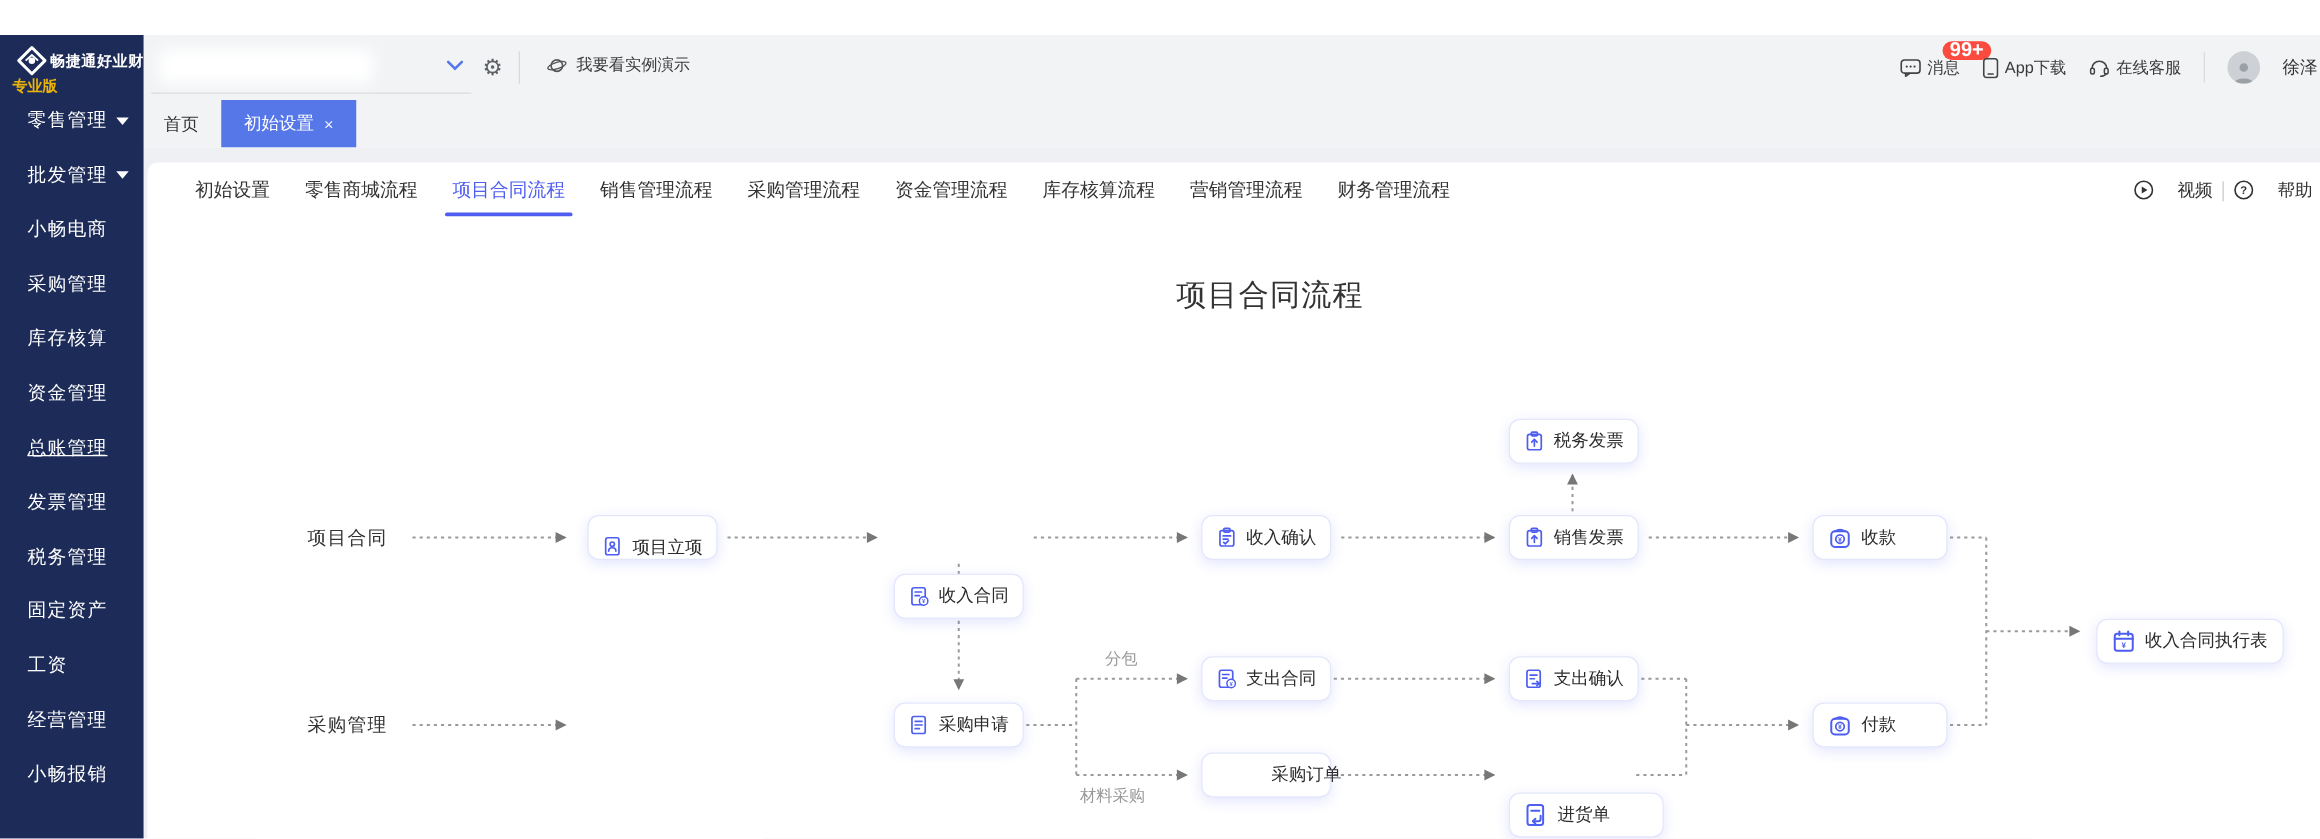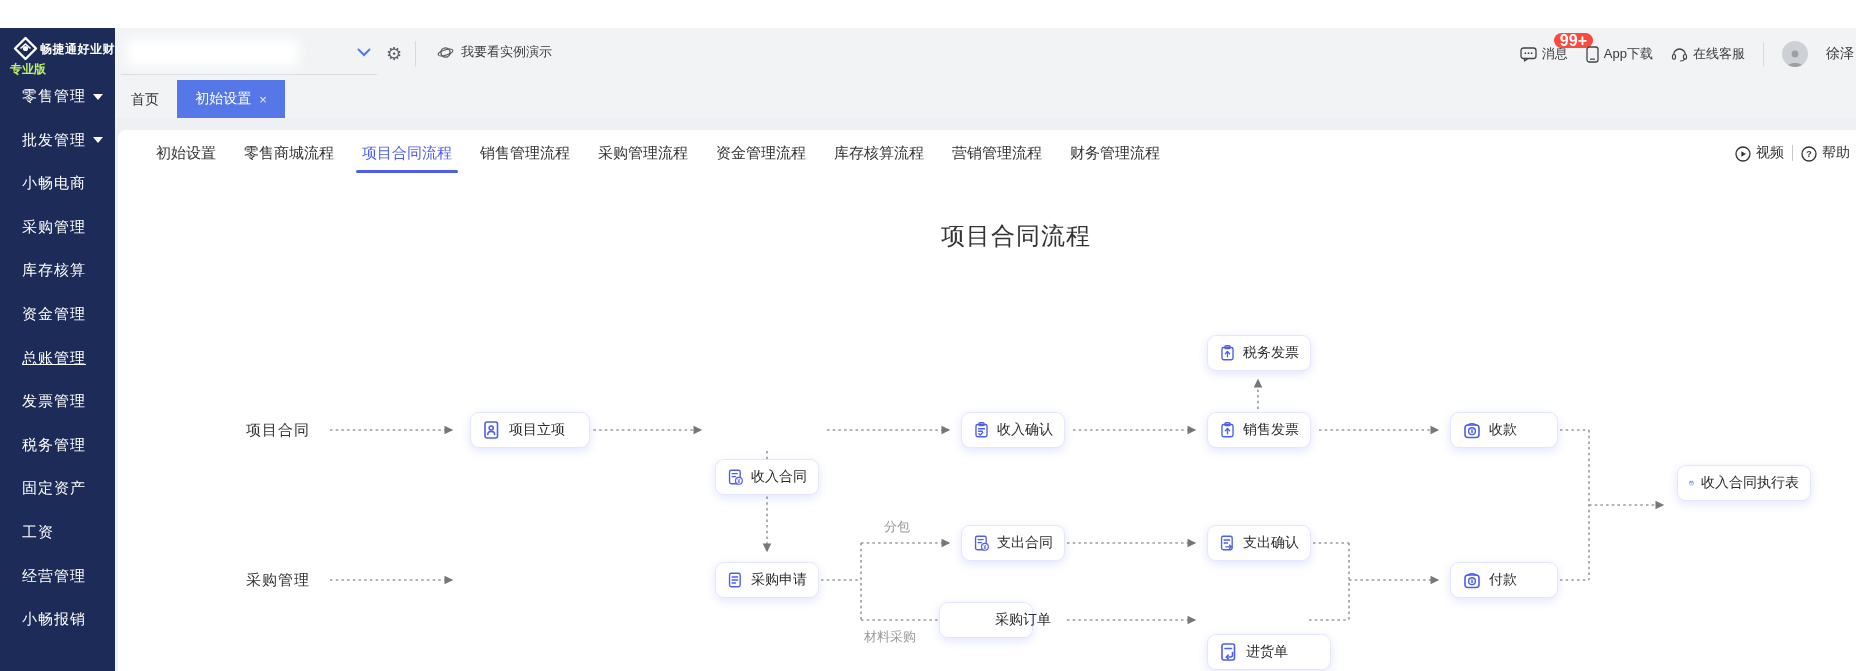--- a/index.html
+++ b/index.html
@@ -5,21 +5,21 @@
   html,body{margin:0;padding:0;background:#fff;}
   .page{position:relative;width:1856px;height:671px;background:#fff;overflow:hidden;
         font-family:"Liberation Sans","DejaVu Sans",sans-serif;-webkit-font-smoothing:antialiased;}
   
   .topstrip{position:absolute;left:0;top:0;width:1856px;height:28px;background:#ffffff;}
   
   .sidebar{position:absolute;left:0;top:28px;width:115px;height:643px;background:#1c2b58;}
   .logo-block{position:absolute;left:0;top:0;width:115px;height:52px;padding-left:36px;}
   .logo-mark{position:absolute;left:12px;top:7px;}
   .logo-title{position:absolute;left:40px;top:13px;color:#fff;font-size:12px;font-weight:700;white-space:nowrap;letter-spacing:.5px;}
-  .logo-sub{position:absolute;left:10px;top:33px;color:#bef264;font-size:12px;font-weight:700;}
+  .logo-sub{position:absolute;left:10px;top:33px;color:#eab308;font-size:12px;font-weight:700;}
   .side-items{position:absolute;left:0;top:52px;right:0;}
   .side-item{position:absolute;left:22px;color:#fff;font-size:15px;font-weight:500;letter-spacing:1px;white-space:nowrap;cursor:pointer;display:flex;align-items:center;}
   .side-caret{margin-left:7px;width:0;height:0;border-left:5px solid transparent;border-right:5px solid transparent;border-top:6px solid #ffffff;}
   
   .header-bar{position:absolute;left:115px;top:28px;right:0;height:52px;background:#f1f3f5;}
   .company-select{position:absolute;left:6px;top:6px;width:256px;height:40px;border-bottom:1px solid #d9dbe0;cursor:pointer;}
   .company-blur{position:absolute;left:6px;top:5px;width:172px;height:28px;background:#ffffff;border-radius:4px;filter:blur(6px);}
   .company-chevron{position:absolute;right:6px;top:14px;}
   .gear-wrap{position:absolute;left:268px;top:15px;width:22px;height:22px;color:#5f6368;font-size:18px;line-height:22px;text-align:center;cursor:pointer;}
   .hdr-divider{position:absolute;left:300px;top:13px;width:1px;height:26px;background:#d8dade;}
@@ -38,21 +38,21 @@
                  display:flex;align-items:center;justify-content:center;gap:8px;font-size:14px;cursor:pointer;}
   .wintab-close{font-size:13px;opacity:.9;cursor:pointer;}
   
   .main-bg{position:absolute;left:115px;top:118px;right:0;bottom:0;background:#eef0f4;}
   .panel{position:absolute;left:3px;top:12px;right:0;bottom:0;background:#ffffff;border-top-left-radius:8px;}
   .flowtabs{position:absolute;left:0;top:0;right:0;height:46px;display:flex;align-items:center;padding-left:32px;gap:16px;}
   .flowtab{font-size:15px;color:#333;padding:0 6px;height:46px;line-height:46px;position:relative;cursor:pointer;white-space:nowrap;}
   .flowtab.active{color:#4f5ef0;}
   .flowtab.active::after{content:"";position:absolute;left:0;right:0;bottom:3px;height:3px;background:#4f5ef0;border-radius:2px;}
   .flowtools{position:absolute;right:6px;top:0;height:46px;display:flex;align-items:center;gap:8px;font-size:14px;color:#333;}
-  .flowtool{display:flex;align-items:flex-end;gap:5px;cursor:pointer;white-space:nowrap;}
+  .flowtool{display:flex;align-items:flex-start;gap:19px;cursor:pointer;white-space:nowrap;}
   .tool-div{width:1px;height:16px;background:#c9c9c9;}
   
   .flow-layer{position:absolute;left:0;top:0;width:1856px;height:671px;pointer-events:none;}
   .flow-layer *{pointer-events:auto;}
   .flow-title{position:absolute;left:930px;top:220px;width:172px;text-align:center;font-size:24px;color:#333;font-weight:500;letter-spacing:1px;}
   .edges{position:absolute;left:0;top:0;}
   .flow-node{position:absolute;height:36px;box-sizing:border-box;background:#fff;border:1px solid #e4e7fc;border-radius:9px;
              box-shadow:0 3px 10px rgba(77,94,240,.16);display:flex;align-items:center;gap:7px;padding:0 11px;
              font-size:14px;color:#2b2b2b;cursor:pointer;white-space:nowrap;}
   .row-label{position:absolute;font-size:15px;color:#333;font-weight:500;letter-spacing:1px;white-space:nowrap;}
@@ -260,21 +260,21 @@
 
     <div id="row-labels">
         <div class="row-label" style="left: 246px; top: 421px;">项目合同</div>
         <div class="row-label" style="left: 246px; top: 571px;">采购管理</div>
       </div>
     <div id="edge-labels">
         <div class="edge-label" style="left: 884px; top: 518px;">分包</div>
         <div class="edge-label" style="left: 864px; top: 628px;">材料采购</div>
       </div>
     <div id="flow-nodes">
-        <div class="flow-node" style="left: 470px; top: 412px; width: 120px;">
+        <div class="flow-node" style="left: 470px; top: 412px; width: 104px; align-items: flex-end;">
           <svg width="20" height="20" viewBox="0 0 20 20">
             <rect x="3" y="2" width="12.5" height="16" rx="2" fill="none" stroke="#4d5ef0" stroke-width="1.6" stroke-linecap="round" stroke-linejoin="round"></rect>
             <circle cx="9.2" cy="8" r="2" fill="none" stroke="#4d5ef0" stroke-width="1.6" stroke-linecap="round" stroke-linejoin="round"></circle>
             <path d="M5.8 14.5 c0-2 1.5-3.1 3.4-3.1 s3.4 1.1 3.4 3.1" fill="none" stroke="#4d5ef0" stroke-width="1.6" stroke-linecap="round" stroke-linejoin="round"></path>
           </svg>
           <span>项目立项</span>
         </div>
         <div class="flow-node" style="left: 715px; top: 412px; width: 104px; margin-top: 47px;">
           <svg width="20" height="20" viewBox="0 0 20 20">
             <rect x="3" y="2" width="12.5" height="16" rx="2" fill="none" stroke="#4d5ef0" stroke-width="1.6" stroke-linecap="round" stroke-linejoin="round"></rect>
@@ -344,21 +344,21 @@
         <div class="flow-node" style="left: 1207px; top: 525px; width: 104px;">
           <svg width="20" height="20" viewBox="0 0 20 20">
             <rect x="3" y="2" width="12.5" height="16" rx="2" fill="none" stroke="#4d5ef0" stroke-width="1.6" stroke-linecap="round" stroke-linejoin="round"></rect>
             <line x1="6" y1="6.5" x2="12.5" y2="6.5" fill="none" stroke="#4d5ef0" stroke-width="1.6" stroke-linecap="round" stroke-linejoin="round"></line>
             <line x1="6" y1="10" x2="10" y2="10" fill="none" stroke="#4d5ef0" stroke-width="1.6" stroke-linecap="round" stroke-linejoin="round"></line>
             <line x1="8" y1="14.5" x2="14.5" y2="14.5" fill="none" stroke="#4d5ef0" stroke-width="1.6" stroke-linecap="round" stroke-linejoin="round"></line>
             <path d="M12.3 12.5 L14.8 14.5 L12.3 16.5" fill="none" stroke="#4d5ef0" stroke-width="1.6" stroke-linecap="round" stroke-linejoin="round"></path>
           </svg>
           <span>支出确认</span>
         </div>
-        <div class="flow-node" style="left: 939px; top: 602px; width: 94px; gap: 44px;">
+        <div class="flow-node" style="left: 961px; top: 602px; width: 104px; gap: 44px;">
           <svg width="20" height="20" viewBox="0 0 20 20">
             <rect x="3" y="2" width="12.5" height="16" rx="2" fill="none" stroke="#4d5ef0" stroke-width="1.6" stroke-linecap="round" stroke-linejoin="round"></rect>
             <circle cx="6.3" cy="6.5" r=".9" fill="#4d5ef0"></circle>
             <circle cx="6.3" cy="10" r=".9" fill="#4d5ef0"></circle>
             <circle cx="6.3" cy="13.5" r=".9" fill="#4d5ef0"></circle>
             <line x1="8.5" y1="6.5" x2="12.5" y2="6.5" fill="none" stroke="#4d5ef0" stroke-width="1.6" stroke-linecap="round" stroke-linejoin="round"></line>
             <line x1="8.5" y1="10" x2="12.5" y2="10" fill="none" stroke="#4d5ef0" stroke-width="1.6" stroke-linecap="round" stroke-linejoin="round"></line>
             <line x1="8.5" y1="13.5" x2="12.5" y2="13.5" fill="none" stroke="#4d5ef0" stroke-width="1.6" stroke-linecap="round" stroke-linejoin="round"></line>
           </svg>
           <span>采购订单</span>
@@ -374,21 +374,21 @@
         </div>
         <div class="flow-node" style="left: 1450px; top: 562px; width: 108px;">
           <svg width="20" height="20" viewBox="0 0 20 20">
             <rect x="3" y="5" width="14" height="12.5" rx="3" fill="none" stroke="#4d5ef0" stroke-width="1.6" stroke-linecap="round" stroke-linejoin="round"></rect>
             <path d="M6 5 Q10 2.5 14 5" fill="none" stroke="#4d5ef0" stroke-width="1.6" stroke-linecap="round" stroke-linejoin="round"></path>
             <circle cx="10" cy="11.2" r="3.4" fill="#fff" stroke="#4d5ef0" stroke-width="1.4"></circle>
             <text x="10" y="13.4" text-anchor="middle" font-size="5.6" font-weight="bold" fill="#4d5ef0">¥</text>
           </svg>
           <span>付款</span>
         </div>
-        <div class="flow-node" style="left: 1677px; top: 465px; width: 134px;">
+        <div class="flow-node" style="left: 1677px; top: 495px; width: 150px;">
           <svg width="20" height="20" viewBox="0 0 20 20">
             <rect x="2.8" y="4" width="14.4" height="13.5" rx="2" fill="none" stroke="#4d5ef0" stroke-width="1.6" stroke-linecap="round" stroke-linejoin="round"></rect>
             <line x1="2.8" y1="8" x2="17.2" y2="8" fill="none" stroke="#4d5ef0" stroke-width="1.6" stroke-linecap="round" stroke-linejoin="round"></line>
             <line x1="6.5" y1="2.2" x2="6.5" y2="5.2" fill="none" stroke="#4d5ef0" stroke-width="1.6" stroke-linecap="round" stroke-linejoin="round"></line>
             <line x1="13.5" y1="2.2" x2="13.5" y2="5.2" fill="none" stroke="#4d5ef0" stroke-width="1.6" stroke-linecap="round" stroke-linejoin="round"></line>
             <text x="10" y="15.4" text-anchor="middle" font-size="6.5" font-weight="bold" fill="#4d5ef0">¥</text>
           </svg>
           <span>收入合同执行表</span>
         </div>
       </div>

